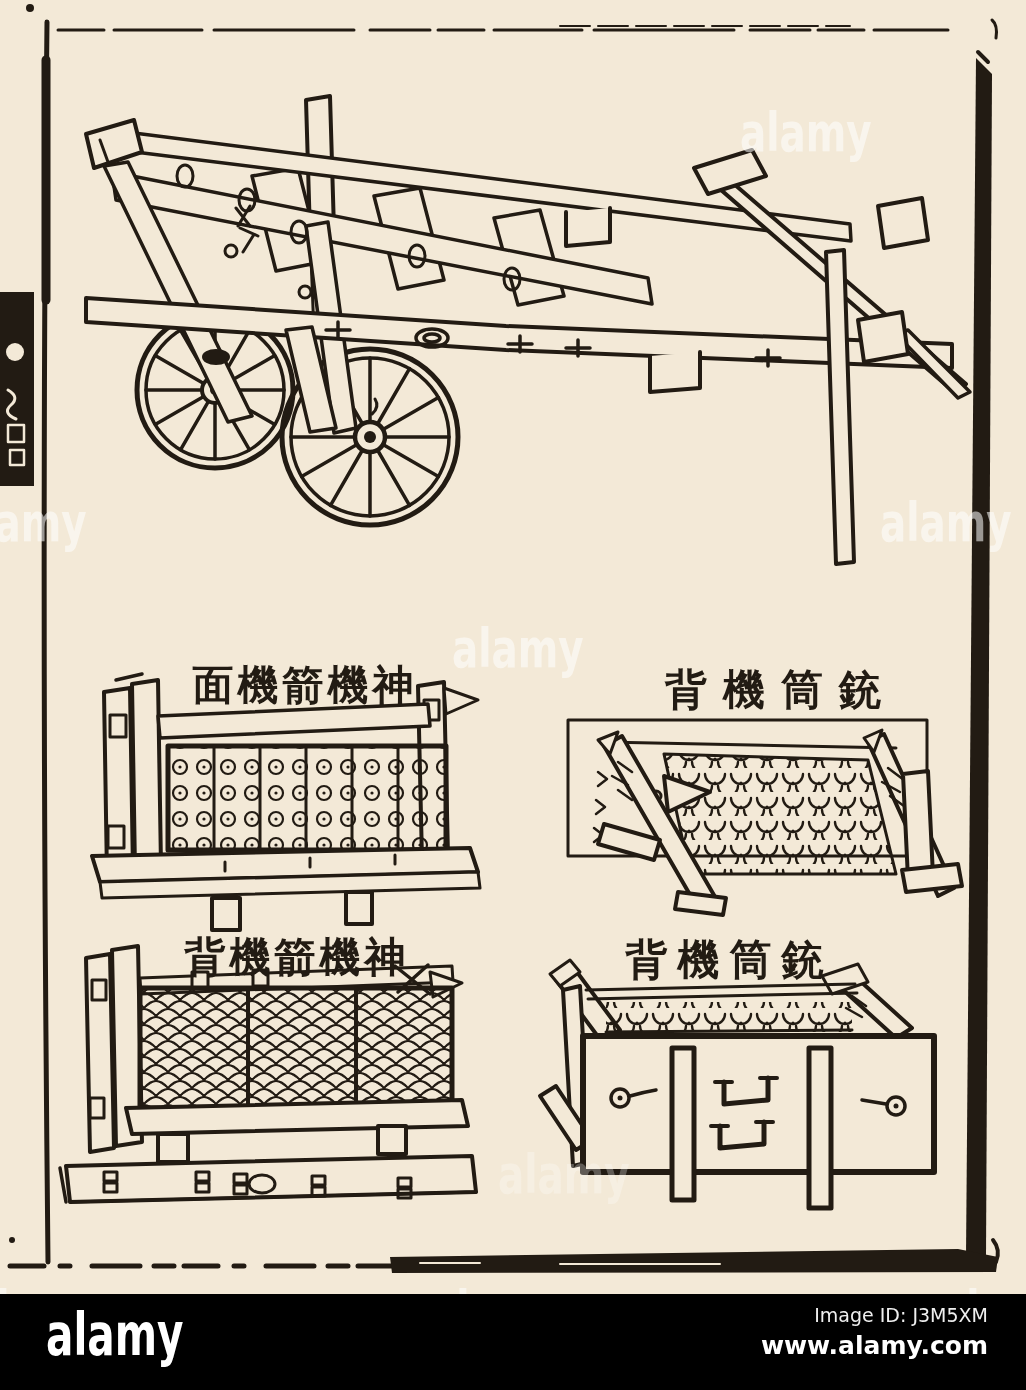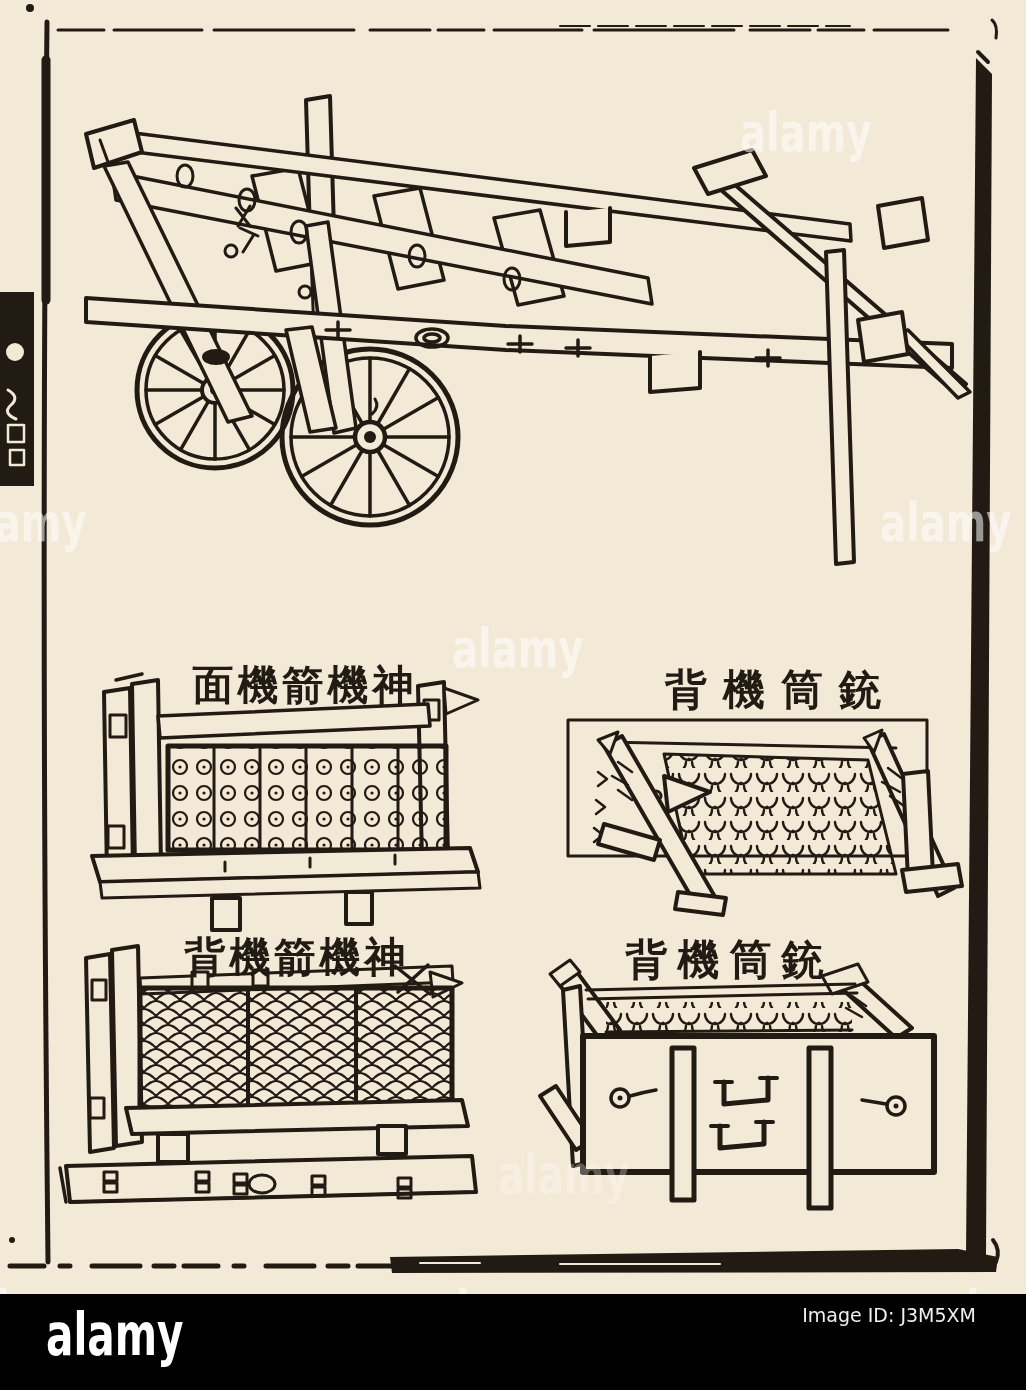--- a/index.html
+++ b/index.html
@@ -14,21 +14,21 @@
   .lbl-c { left:172px; top:930px;  width:250px; font-size:41px; letter-spacing:4px; }
   .lbl-d { left:612px; top:932px;  width:235px; font-size:42px; letter-spacing:10px; }
   .wm { position:absolute; width:180px; color:var(--wm); opacity:.55;
         font-family:"DejaVu Sans",sans-serif; font-weight:700; font-size:54px; line-height:1;
         letter-spacing:0px; transform:scaleX(.72); transform-origin:left top; }
   .wm.faint { opacity:.28; }
   .footer { position:absolute; left:0; top:1294px; width:1026px; height:96px; background:var(--footer); z-index:5; }
   .footer .logo { position:absolute; left:46px; top:12px; color:#ffffff; font-weight:700; font-size:58px;
                   line-height:1; transform:scaleX(.70); transform-origin:left top;
                   font-family:"DejaVu Sans",sans-serif; }
-  .footer .meta { position:absolute; right:50px; top:10px; text-align:right; color:#ffffff; }
+  .footer .meta { position:absolute; right:38px; top:10px; text-align:right; color:#ffffff; }
   .footer .meta .id  { font-size:19px; color:#efefef; font-weight:400; }
   .footer .meta .url { font-size:25px; font-weight:700; margin-top:5px; }
 </style>
 </head>
 <body>
 
 <div class="page">
 
   <svg class="art" width="1026" height="1390" viewBox="0 0 1026 1390" stroke-linecap="round" stroke-linejoin="round">
     <defs>
@@ -252,16 +252,17 @@
   <div class="wm" style="left:452px; top:622px;">alamy</div>
   <div class="wm faint" style="left:498px; top:1148px;">alamy</div>
   <div class="wm" style="left:-30px; top:1284px;">alamy</div>
   <div class="wm" style="left:430px; top:1284px;">alamy</div>
   <div class="wm" style="left:940px; top:1284px;">alamy</div>
 
   <div class="footer">
     <div class="logo">alamy</div>
     <div class="meta">
       <div class="id">Image ID: J3M5XM</div>
+      <div class="url">www.alamy.com</div>
     </div>
   </div>
 
 </div>
 
 </body></html>

